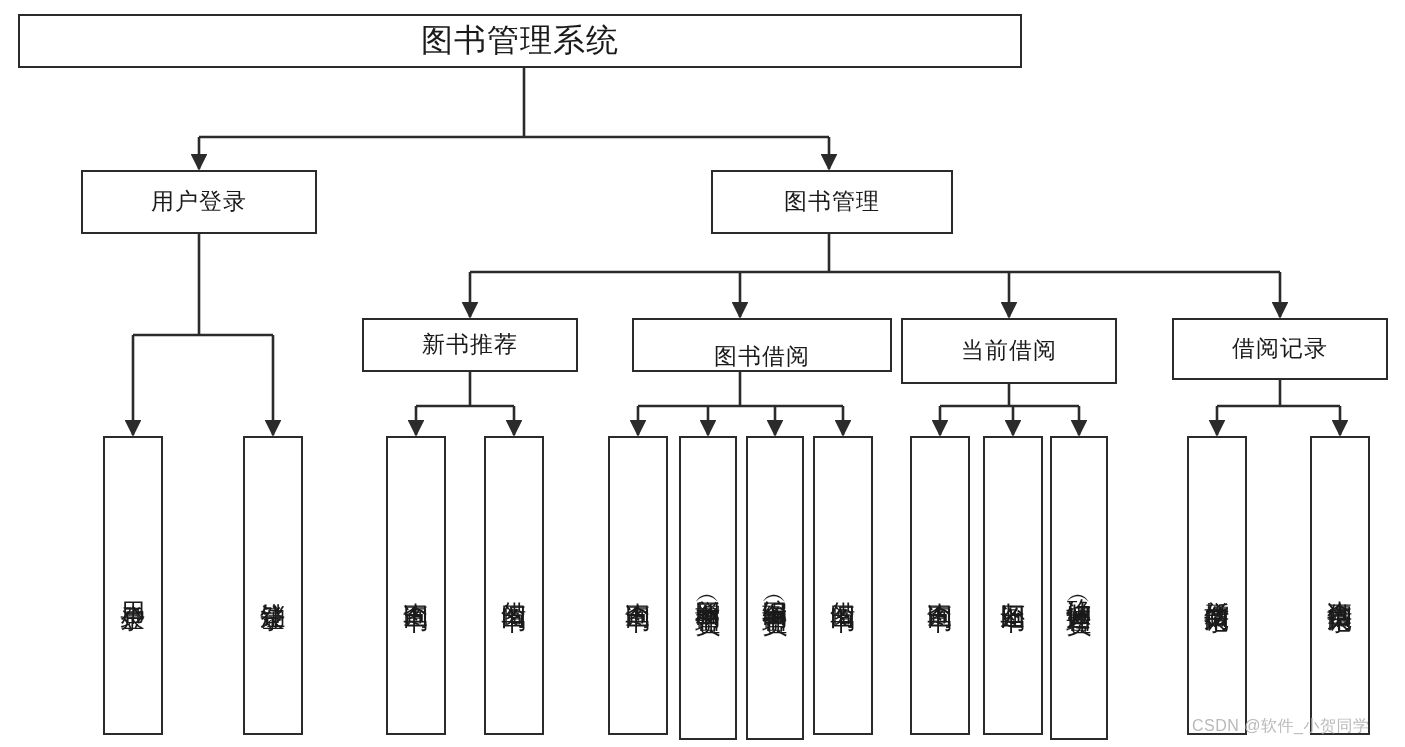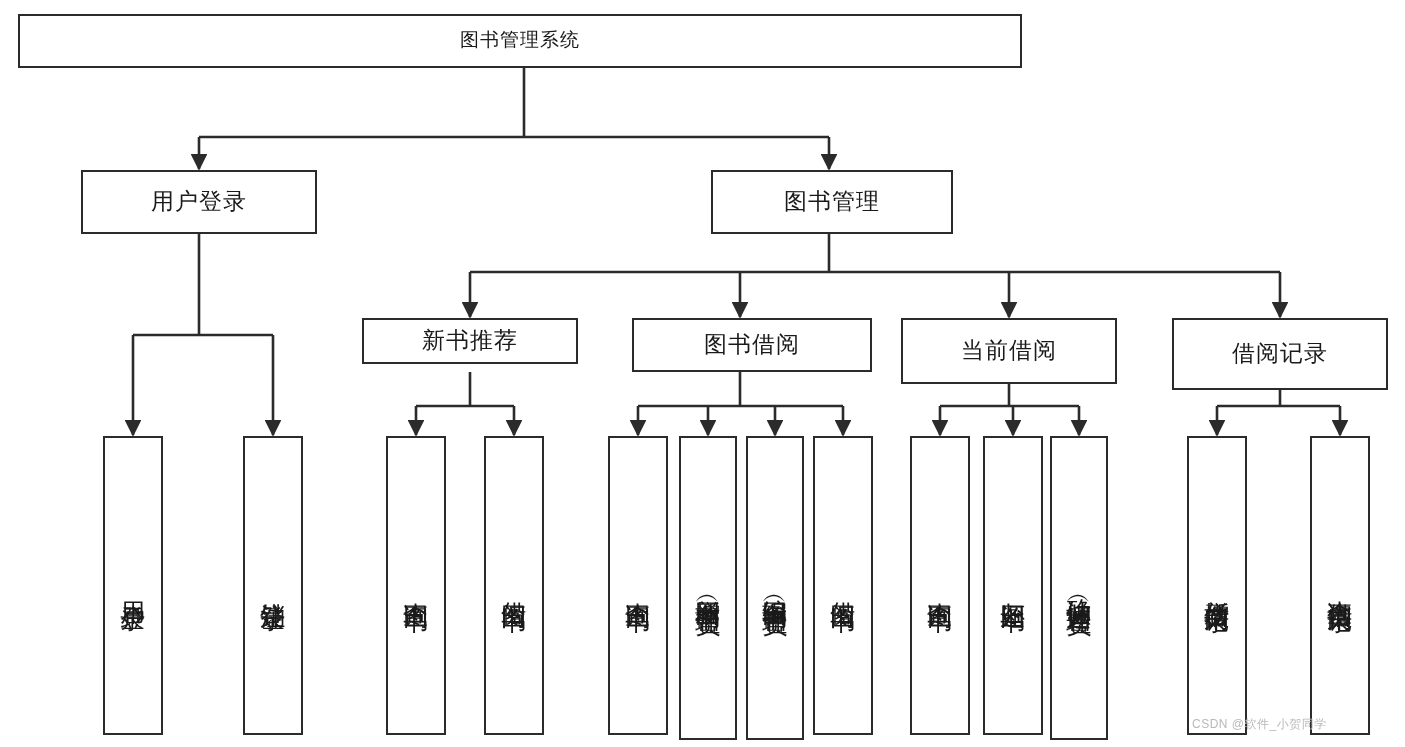--- a/index.html
+++ b/index.html
@@ -39,40 +39,39 @@
     text-align: center;
     line-height: 1.18;
     white-space: nowrap;
   }
   
   .node.horiz .label {
     font-size: 23px;
     letter-spacing: 1px;
   }
   .node.root .label {
-    font-size: 19px;
-    font-family: Liberation Mono, monospace;
+    font-size: 32px;
   }
   
   .node.vert {
     align-items: center;
     justify-content: center;
     padding: 6px 0;
   }
   .node.vert .label {
     writing-mode: vertical-rl;
     text-orientation: upright;
     font-size: 25px;
     line-height: 1.05;
     letter-spacing: 2px;
     white-space: nowrap;
   }
   .watermark {
     position: absolute;
-    font-size: 12px;
+    font-size: 16px;
     color: #b9b9b9;
     letter-spacing: 0.5px;
     white-space: nowrap;
     user-select: none;
   }
 </style>
 </head>
 <body>
 
 <div id="canvas">
@@ -124,30 +123,30 @@
     <span class="label">图书管理系统</span>
   </div>
 
   <div class="node horiz" style="left: 81px; top: 170px; width: 236px; height: 64px;">
     <span class="label">用户登录</span>
   </div>
   <div class="node horiz" style="left: 711px; top: 170px; width: 242px; height: 64px;">
     <span class="label">图书管理</span>
   </div>
 
-  <div class="node horiz" style="left: 362px; top: 318px; width: 216px; height: 46px;">
+  <div class="node horiz" style="left: 362px; top: 318px; width: 216px; height: 54px;">
     <span class="label">新书推荐</span>
   </div>
-  <div class="node horiz" style="left: 632px; top: 318px; width: 240px; height: 54px;">
+  <div class="node horiz" style="left: 632px; top: 318px; width: 260px; height: 54px; align-items: flex-end;">
     <span class="label">图书借阅</span>
   </div>
   <div class="node horiz" style="left: 901px; top: 318px; width: 216px; height: 66px;">
     <span class="label">当前借阅</span>
   </div>
-  <div class="node horiz" style="left: 1172px; top: 318px; width: 216px; height: 72px;">
+  <div class="node horiz" style="left: 1172px; top: 318px; width: 216px; height: 62px;">
     <span class="label">借阅记录</span>
   </div>
 
   <div class="node vert" style="left: 103px; top: 436px; width: 60px; height: 299px;">
     <span class="label">用户登录</span>
   </div>
   <div class="node vert" style="left: 243px; top: 436px; width: 60px; height: 299px;">
     <span class="label">注销登录</span>
   </div>
   <div class="node vert" style="left: 386px; top: 436px; width: 60px; height: 299px;">

